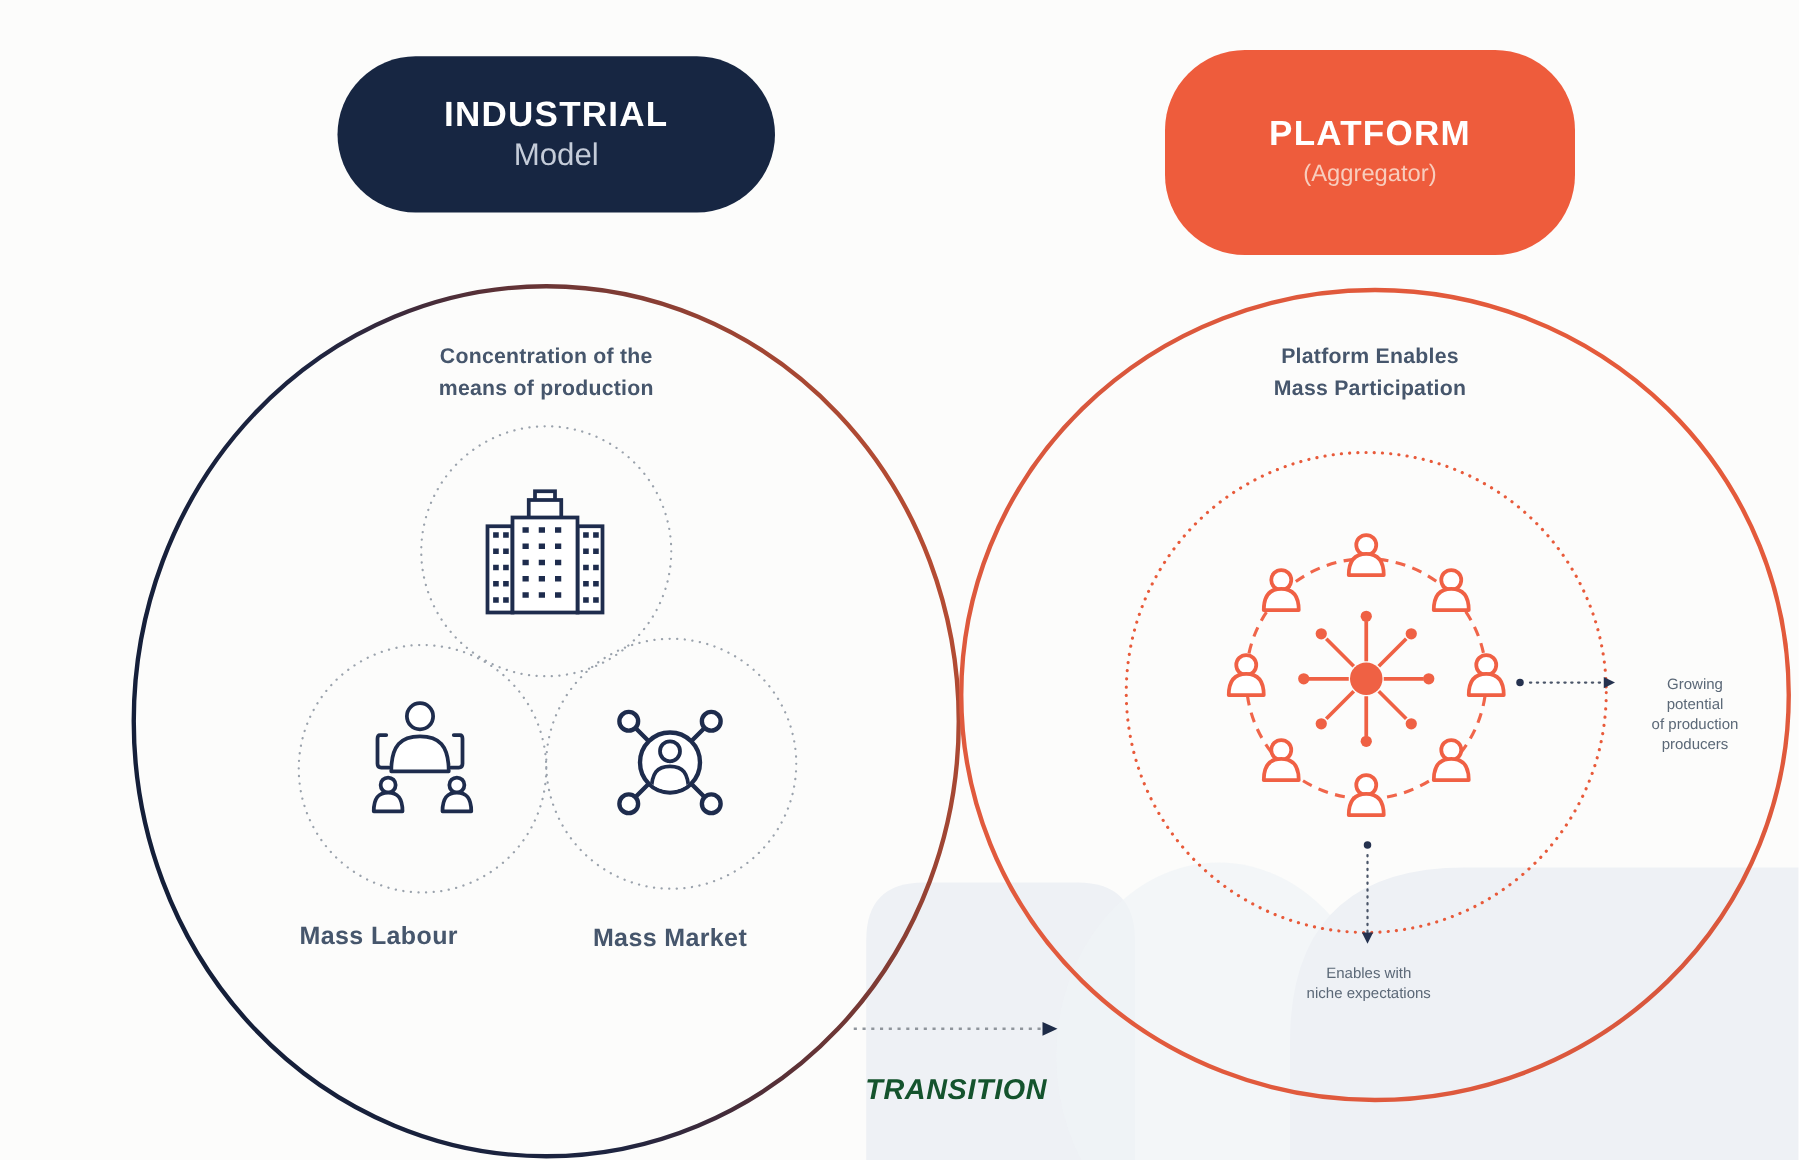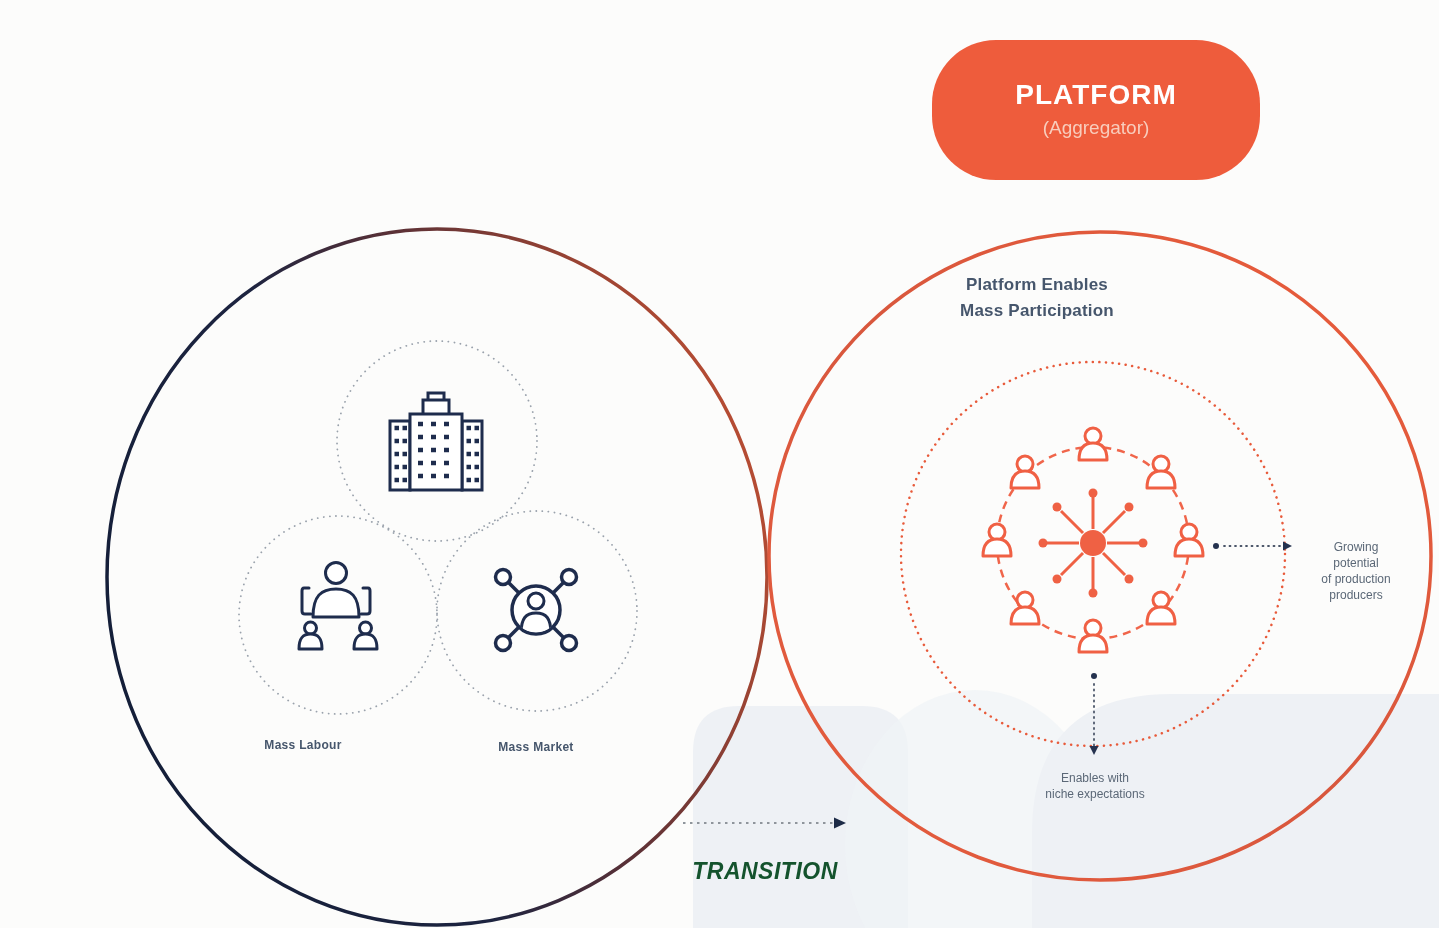--- a/index.html
+++ b/index.html
@@ -10,32 +10,32 @@
   }
   .abs{position:absolute;}
   .badge{
     display:flex;flex-direction:column;align-items:center;justify-content:center;
     text-align:center;
   }
   .badge-industrial{
     left:270px;top:45px;width:350px;height:125px;border-radius:63px;background:#172642;
   }
   .badge-platform{
-    left:932px;top:40px;width:328px;height:140px;border-radius:64px;background:#ee5c3c;
+    left:932px;top:40px;width:328px;height:164px;border-radius:64px;background:#ee5c3c;
   }
   .badge-title{font-size:28px;font-weight:bold;color:#ffffff;letter-spacing:1px;line-height:34px;}
   .badge-sub-industrial{font-size:25px;color:#c5ccd9;line-height:31px;}
   .badge-sub-platform{font-size:19px;color:#f8cdbd;line-height:31px;}
   .heading{
     transform:translateX(-50%);text-align:center;
     font-size:17px;font-weight:bold;color:#46566c;line-height:26px;letter-spacing:0.2px;
   }
   .circle-label{
     transform:translateX(-50%);text-align:center;
-    font-size:12px;font-weight:bold;color:#46566c;letter-spacing:0.3px;
+    font-size:20px;font-weight:bold;color:#46566c;letter-spacing:0.3px;
   }
   .annotation{
     transform:translateX(-50%);text-align:center;
     font-size:12px;color:#5b6877;line-height:16px;
   }
   .transition-label{
     transform:translateX(-50%);text-align:center;
     font-size:23px;font-weight:bold;font-style:italic;color:#14532d;letter-spacing:0.5px;
   }
 </style>
@@ -202,27 +202,35 @@
       <line x1="1094" y1="684" x2="1094" y2="746" stroke="#4a5568" stroke-width="1.8" stroke-linecap="round" stroke-dasharray="1 4.5"></line>
       <polygon points="1089.5,746 1098.5,746 1094,755" fill="#25324f"></polygon>
     </g>
 
     <g>
       <line x1="683" y1="823" x2="834" y2="823" stroke="#8f959c" stroke-width="2" stroke-dasharray="2.5 4.5"></line>
       <polygon points="834,817.5 846,823 834,828.5" fill="#1d2b47"></polygon>
     </g>
   </svg>
 
+  <div class="abs badge badge-industrial">
+    <div class="badge-title">INDUSTRIAL</div>
+    <div class="badge-sub-industrial">Model</div>
+  </div>
   <div class="abs badge badge-platform">
     <div class="badge-title">PLATFORM</div>
     <div class="badge-sub-platform">(Aggregator)</div>
   </div>
 
-
-  <div class="abs heading" style="left:1037px;top:272px;">
+  <div class="abs heading" style="left:437px;top:272px;">
+    <div>Concentration of the</div>
+    <div>means of production</div>
+  </div>
+
+  <div class="abs heading" style="left:1096px;top:272px;">
     <div>Platform Enables</div>
     <div>Mass Participation</div>
   </div>
 
   <div class="abs circle-label" style="left:303px;top:738px;">Mass Labour</div>
   <div class="abs circle-label" style="left:536px;top:740px;">Mass Market</div>
 
   <div class="abs annotation" style="left:1356px;top:539px;">
     <div>Growing potential</div>
     <div>of production</div>

